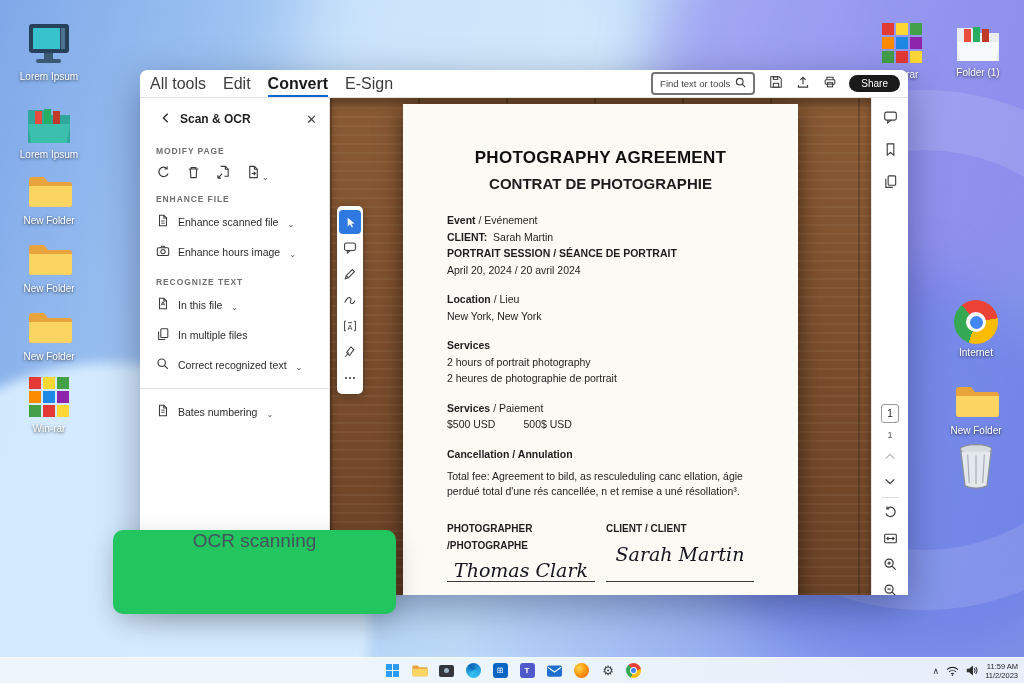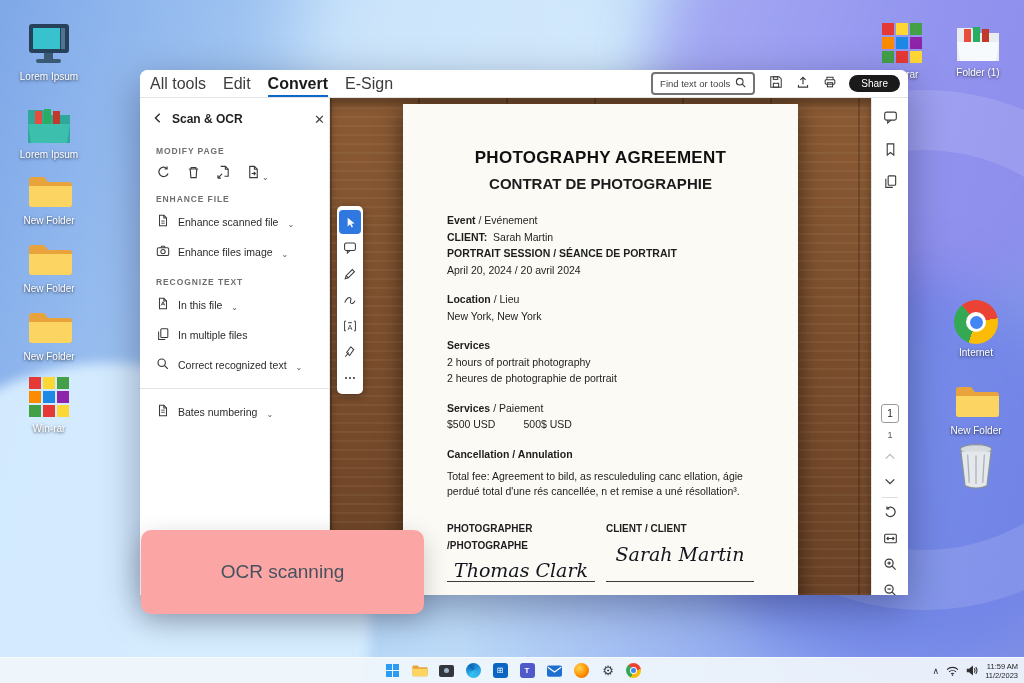--- a/index.html
+++ b/index.html
@@ -36,21 +36,21 @@
   .search { display:flex; align-items:center; gap:5px; border:2px solid #737373; border-radius:4px; padding:3px 7px;
             font-size:9.5px; color:#444; margin-right:14px; cursor:text; }
   .tb-icons { display:flex; gap:13px; align-items:center; margin-right:12px; }
   .tb-icons svg { cursor:pointer; }
   .share { background:#1a1a1a; color:#fff; border:none; border-radius:10px; font-size:10px;
            padding:3px 12px; cursor:pointer; font-family:"Liberation Sans",sans-serif; }
   .wbody { display:flex; height:497px; }
 
   
   .panel { width:190px; border-right:1px solid #e5e5e5; background:#fff; flex:none; padding-top:2px; }
-  .panel-header { display:flex; align-items:center; padding:10px 4px 8px 12px; }
+  .panel-header { display:flex; align-items:center; padding:10px 12px 8px 12px;margin-left:8px; }
   .panel-title { font-size:12px; font-weight:bold; color:#1f1f1f; margin-left:8px; flex:1; }
   .pclose { font-size:13px; color:#444; cursor:pointer; }
   .sec-h { font-size:8.5px; letter-spacing:.9px; color:#6f6f6f; font-weight:bold; padding:10px 16px 3px 16px; }
   .icon-row { display:flex; gap:15px; padding:6px 16px 4px 16px; align-items:center; }
   .icon-row .pi { cursor:pointer; display:flex; align-items:flex-end; }
   .titem { display:flex; align-items:center; gap:8px; padding:7px 16px; font-size:10.5px; color:#2b2b2b; cursor:pointer; }
   .caret { font-size:8px; color:#555; margin-left:1px; transform:translateY(2px); }
   .pdivider { height:1px; background:#e4e4e4; margin:8px 0; }
 
   
@@ -85,23 +85,23 @@
   .rail { width:37px; flex:none; background:#fff; border-left:1px solid #e5e5e5; position:relative; }
   .rail-top { display:flex; flex-direction:column; align-items:center; gap:13px; padding-top:12px; }
   .rail-bot { position:absolute; top:306px; left:0; width:100%; display:flex; flex-direction:column; align-items:center; gap:7px; }
   .pagebox { width:18px; height:19px; border:1px solid #9a9a9a; border-radius:3px; font-size:10px;
              display:flex; align-items:center; justify-content:center; color:#222; }
   .pagetotal { font-size:9px; color:#555; }
   .rdiv { width:16px; height:1px; background:#dcdcdc; }
   .rail svg, .rail .pagebox { cursor:pointer; }
 
   
-  .ocr-tip { position:absolute; left:113px; top:530px; width:283px; height:84px; background:#fca5a5; border-radius:10px;
-             box-shadow:0 8px 26px rgba(0,0,0,.20); display:flex; align-items:center; justify-content:center;
-             font-size:19px; color:#45525e; z-index:20;margin-left:28px; }
+  .ocr-tip { position:absolute; left:113px; top:530px; width:283px; height:84px; background:#22c55e; border-radius:10px;
+             box-shadow:0 8px 26px rgba(0,0,0,.20); display:flex; justify-content:center;
+             font-size:19px; color:#45525e; z-index:20; }
 
   
   .taskbar { position:absolute; left:0; bottom:0; width:1024px; height:26px; background:rgba(240,246,252,.93);
              border-top:1px solid rgba(255,255,255,.6); z-index:30; display:flex; align-items:center; }
   .tb-center { position:absolute; left:50%; transform:translateX(-50%); display:flex; gap:9px; align-items:center; }
   .tbi { width:18px; height:18px; display:flex; align-items:center; justify-content:center; cursor:pointer; border-radius:3px; }
   .sq4 { display:grid; grid-template-columns:6px 6px; grid-template-rows:6px 6px; gap:1px; }
   .sq4 div { background:#2b9bf4; }
   .edge-ball { width:15px; height:15px; border-radius:50%; background:conic-gradient(from 210deg,#35c1f1,#0b63b8,#2aa7e8,#35c1f1); }
   .ffx { width:15px; height:15px; border-radius:50%; background:radial-gradient(circle at 35% 35%,#ffd54f,#ff8f00 55%,#e65100); }
@@ -360,21 +360,21 @@
         <span class="caret">⌄</span>
       </div>
       <div class="titem">
         <span>
           <svg width="14" height="14" viewBox="0 0 16 16" fill="none" stroke="#3b3b3b" stroke-width="1.2">
               <rect x="1.5" y="4.2" width="13" height="9" rx="1.5"></rect>
               <circle cx="8" cy="8.7" r="2.5"></circle>
               <path d="M5.5 4.2 l1-1.7 h3 l1 1.7"></path>
             </svg>
         </span>
-        <span>Enhance files image</span>
+        <span>Enhance hours image</span>
         <span class="caret">⌄</span>
       </div>
 
       <div class="sec-h">RECOGNIZE TEXT</div>
       <div class="titem">
         <span>
           <svg width="14" height="14" viewBox="0 0 16 16" fill="none" stroke="#3b3b3b" stroke-width="1.2">
               <path d="M4 1.5 h5 l3 3 V13.5 h-8 z"></path>
               <path d="M9 1.5 v3 h3"></path>
               <path d="M6 9.5 l2-4 2 4 M6.7 8.2 h2.6" stroke-width="1"></path>

